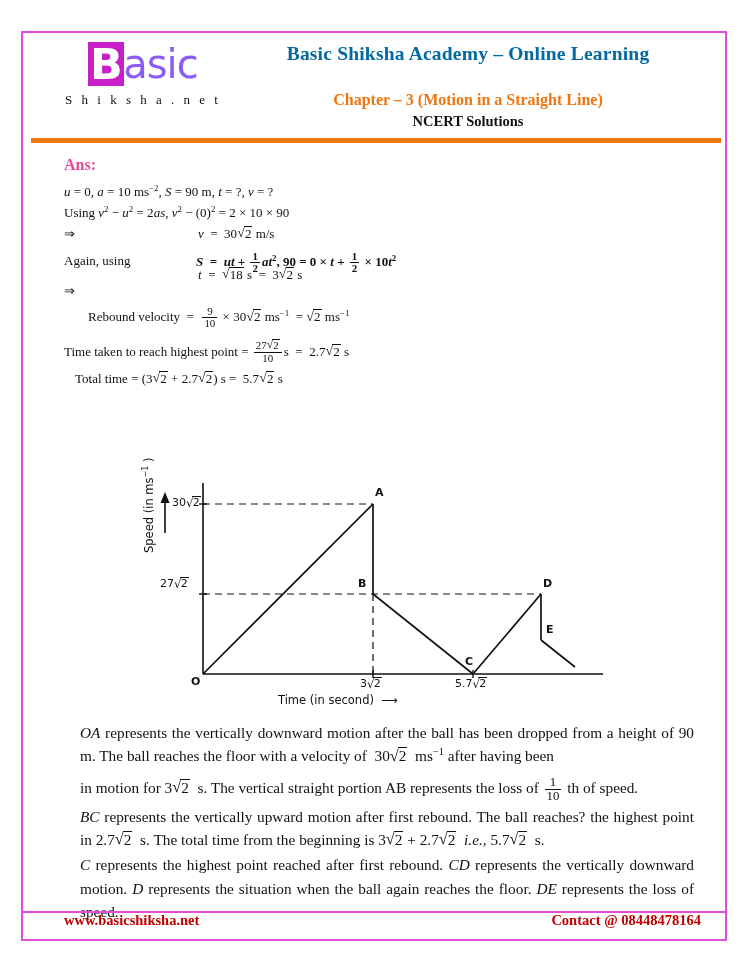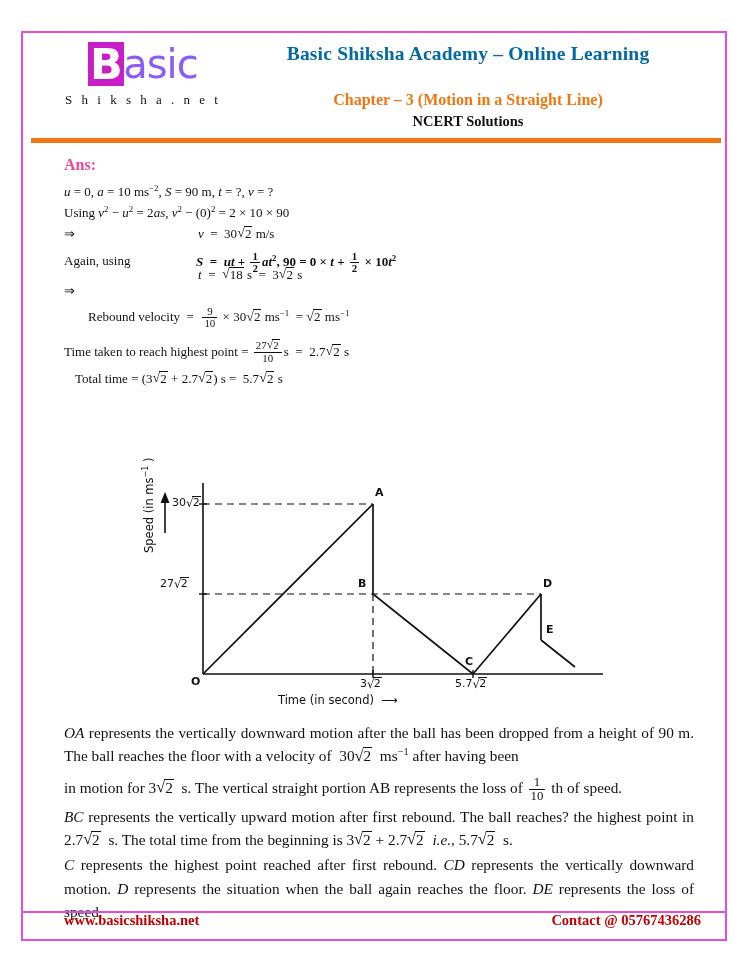--- a/index.html
+++ b/index.html
@@ -134,21 +134,21 @@
     white-space:nowrap;
     margin-left:9px;
   }
 
   
   #para{
     position:absolute;left:41px;top:578px;width:630px;
     font-size:15.3px;line-height:1.52;text-align:justify;
   }
   #para .gap{ display:block;height:6px; }
-  #para p{ margin:0 0 2px 0; }
+  #para p{ margin:0 0 2px 16px; }
 
   
   #watermark{
     position:absolute;left:0;top:0;width:750px;height:970px;
     pointer-events:none;overflow:hidden;
   }
   #wm-text{
     position:absolute;left:78px;top:840px;
     transform:rotate(-41deg);transform-origin:left bottom;
     font-family:"DejaVu Serif", serif;font-style:italic;font-weight:bold;
@@ -311,16 +311,16 @@
         downward motion. <span class="it">D</span> represents the situation when the ball again reaches the floor. <span class="it">DE</span>
         represents the loss of speed.
       </p>
     </div>
 
   </div>
 
   <div id="footer-rule"></div>
   <div id="footer">
     <div id="footer-site">www.basicshiksha.net</div>
-    <div id="footer-contact">Contact @  05767436286</div>
+    <div id="footer-contact">Contact @  08448478164</div>
   </div>
 
 </div>
 
 </body></html>

